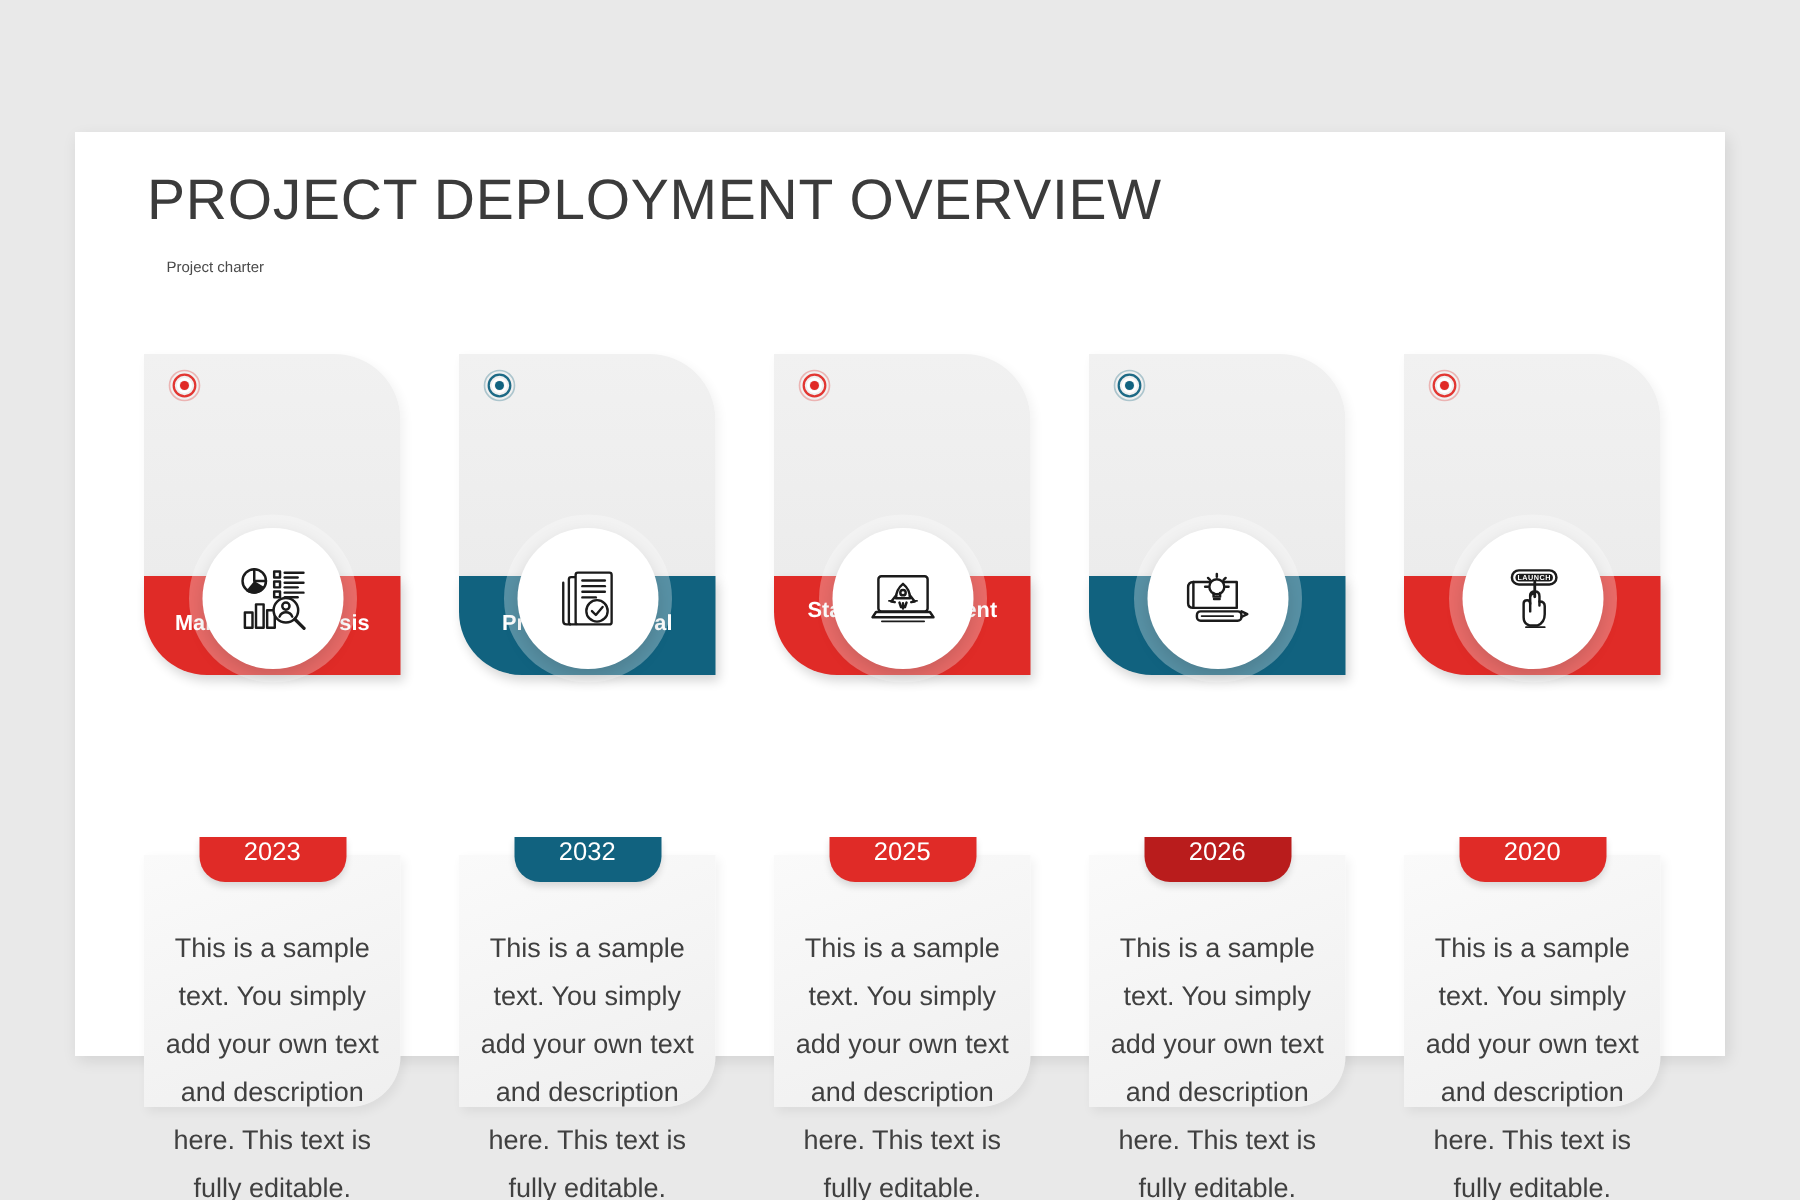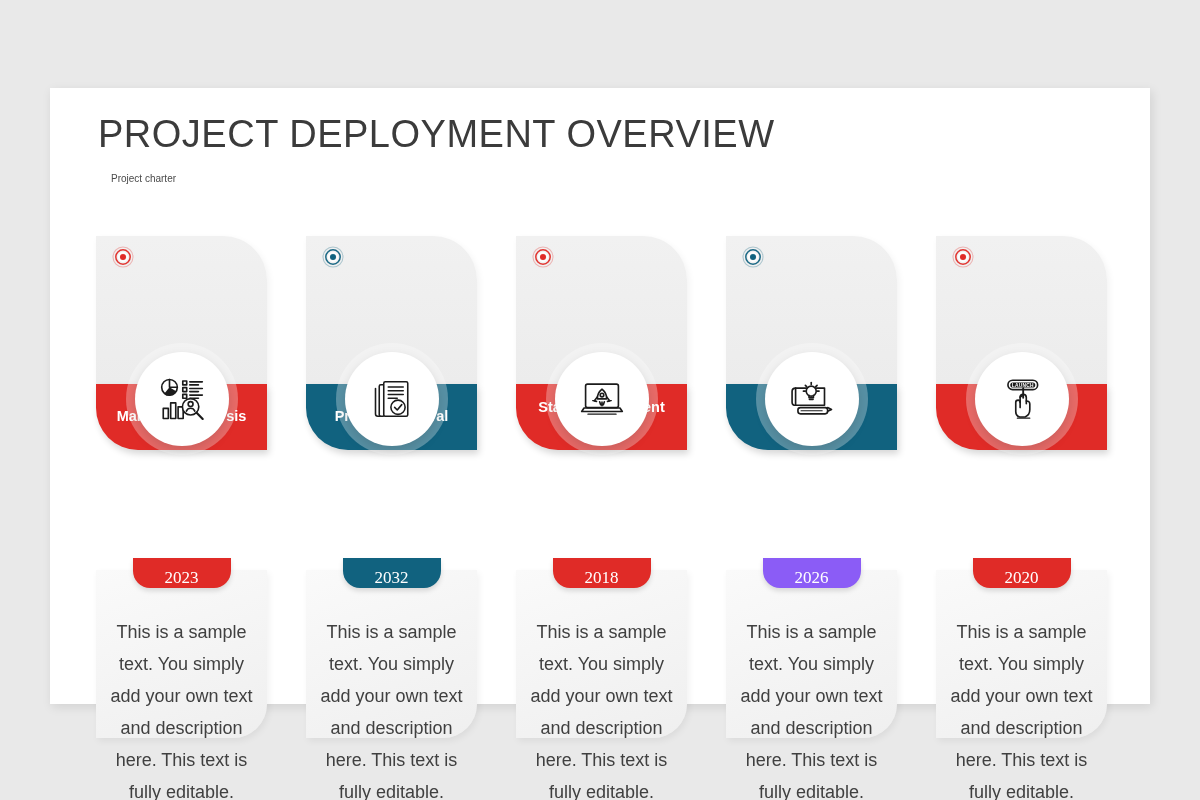--- a/index.html
+++ b/index.html
@@ -128,25 +128,24 @@
   .year-pill {
     position: absolute;
     left: 50%;
     transform: translateX(-50%);
     top: 322px;
     width: 98px;
     height: 30px;
     border-bottom-left-radius: 17px;
     border-bottom-right-radius: 17px;
     display: flex;
-    align-items: flex-end;
+    align-items: flex-start;
     justify-content: center;
     z-index: 4;
     box-shadow: 0 3px 5px rgba(0,0,0,0.13);
-    font-family: Liberation Serif, serif;
   }
   .year-pill .year-label {
     color: #ffffff;
     font-size: 17px;
     font-weight: 400;
   }
 
   
   .card-body {
     position: absolute;
@@ -284,21 +283,21 @@
     <path d="M29 35.5 l1.3 3.8 M35 35.5 l-1.3 3.8 M32 36 l0 4.5"></path>
     <line x1="20" y1="34" x2="23" y2="34" stroke-width="1.5"></line>
     <line x1="41" y1="34" x2="44" y2="34" stroke-width="1.5"></line>
   </svg>
           </span>
         </div>
         <div class="card-banner" style="background: rgb(224, 43, 39);">
           <div class="banner-label">Start development phase</div>
         </div>
         <div class="year-pill" style="background: rgb(224, 43, 39);">
-          <span class="year-label">2018</span>
+          <span class="year-label">2025</span>
         </div>
         <div class="card-body">
           <div class="body-text">This is a sample text. You simply add your own text and description here. This text is fully editable.</div>
         </div>
       </div>
       <div class="card" style="left: 630px;">
         <div class="card-head">
           <span class="bullseye" style="color: rgb(17, 98, 127);">
             <svg id="tpl-bullseye" width="22" height="22" viewBox="0 0 22 22">
     <circle cx="11" cy="11" r="10" fill="none" stroke="currentColor" stroke-opacity="0.30" stroke-width="1.1"></circle>
@@ -323,21 +322,21 @@
     <line x1="41" y1="22" x2="38.6" y2="22"></line>
     <rect x="14" y="43" width="38" height="8" rx="3.2" fill="#ffffff"></rect>
     <path d="M52 43 l5 2.4 l-5 2.4"></path>
     <line x1="18" y1="47" x2="45" y2="47" stroke-width="1.5"></line>
   </svg>
           </span>
         </div>
         <div class="card-banner" style="background: rgb(17, 98, 127);">
           <div class="banner-label">Prototype 1</div>
         </div>
-        <div class="year-pill" style="background: #8b5cf6;">
+        <div class="year-pill" style="background: #b91c1c;">
           <span class="year-label">2026</span>
         </div>
         <div class="card-body">
           <div class="body-text">This is a sample text. You simply add your own text and description here. This text is fully editable.</div>
         </div>
       </div>
       <div class="card" style="left: 840px;">
         <div class="card-head">
           <span class="bullseye" style="color: rgb(224, 43, 39);">
             <svg id="tpl-bullseye" width="22" height="22" viewBox="0 0 22 22">

